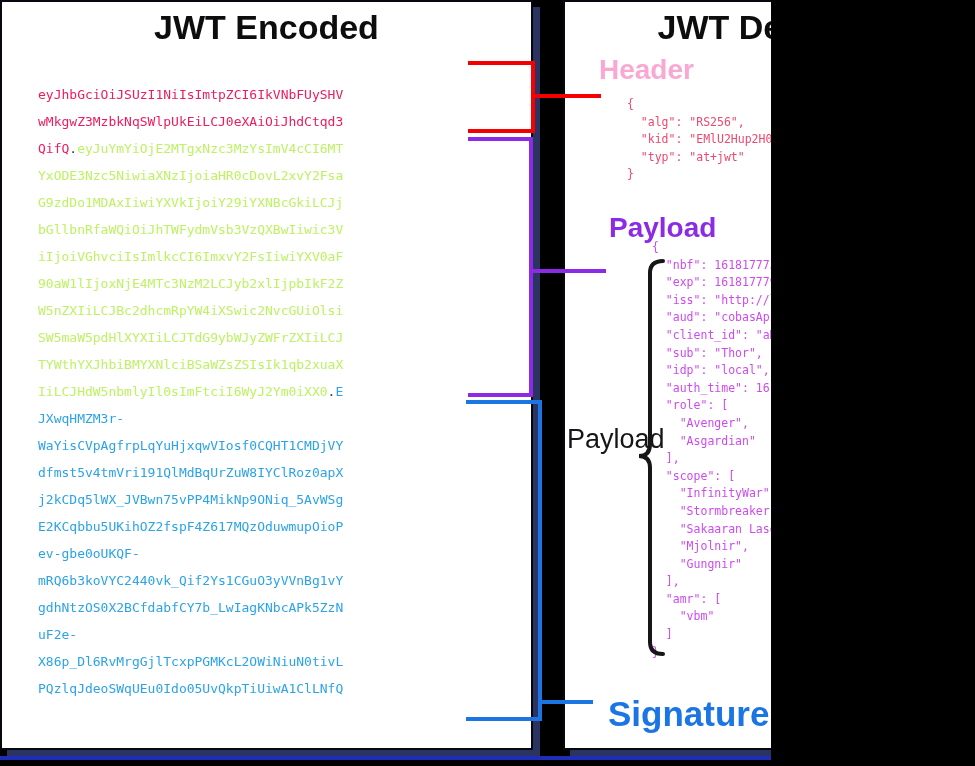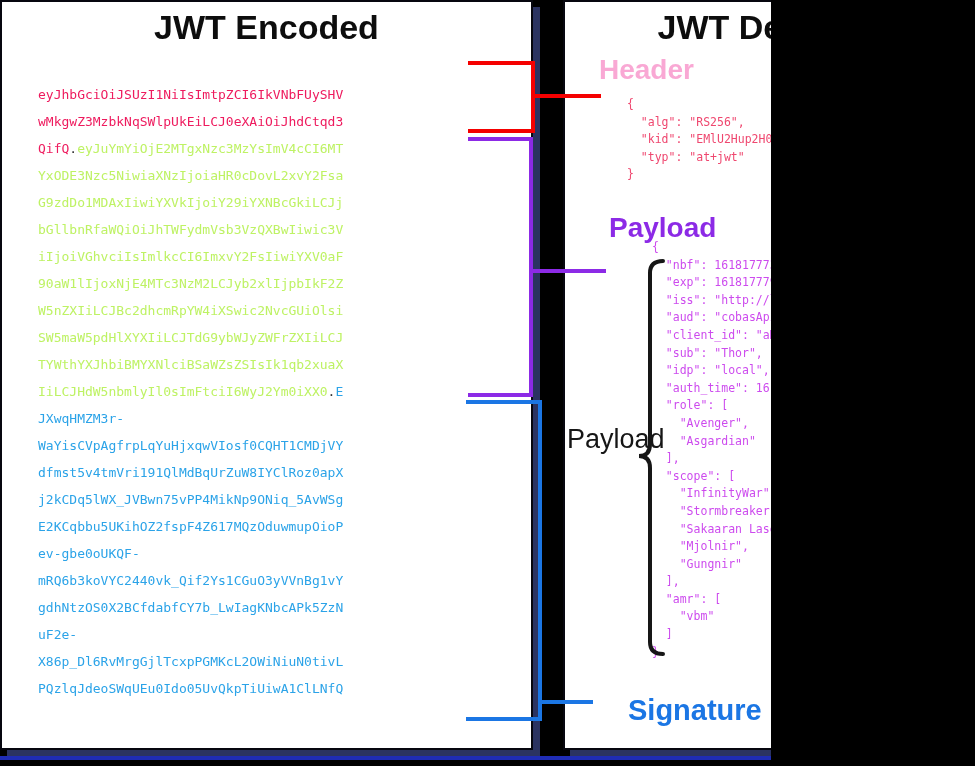--- a/index.html
+++ b/index.html
@@ -24,21 +24,21 @@
     font-family:"DejaVu Sans Mono",monospace;
     font-size:13px;line-height:27px;white-space:pre;
   }
   .tok-header{color:#ee1b5e;}
   .tok-payload{color:#bef264;}
   .tok-signature{color:#2ba3e8;}
   .tok-dot{color:#333333;}
   .seclabel{position:absolute;margin:0;font-weight:bold;font-size:28px;}
   .label-header{left:599px;top:54px;color:#f9a8d4;}
   .label-payload{left:609px;top:212px;color:#8c2ae6;}
-  .label-signature{left:628px;top:694px;color:#1b76e4;font-size:29px;}
+  .label-signature{left:608px;top:694px;color:#1b76e4;font-size:35px;}
   .label-claims{
     position:absolute;left:567px;top:424px;margin:0;
     font-size:27px;font-weight:normal;color:#161616;
   }
   pre.json{
     position:absolute;margin:0;
     font-family:"DejaVu Sans Mono",monospace;font-size:11.5px;
   }
   pre.json.header-json{left:627px;top:96px;line-height:17.6px;color:#ef476f;}
   pre.json.payload-json{left:652px;top:239px;line-height:17.6px;color:#cd4bee;}

